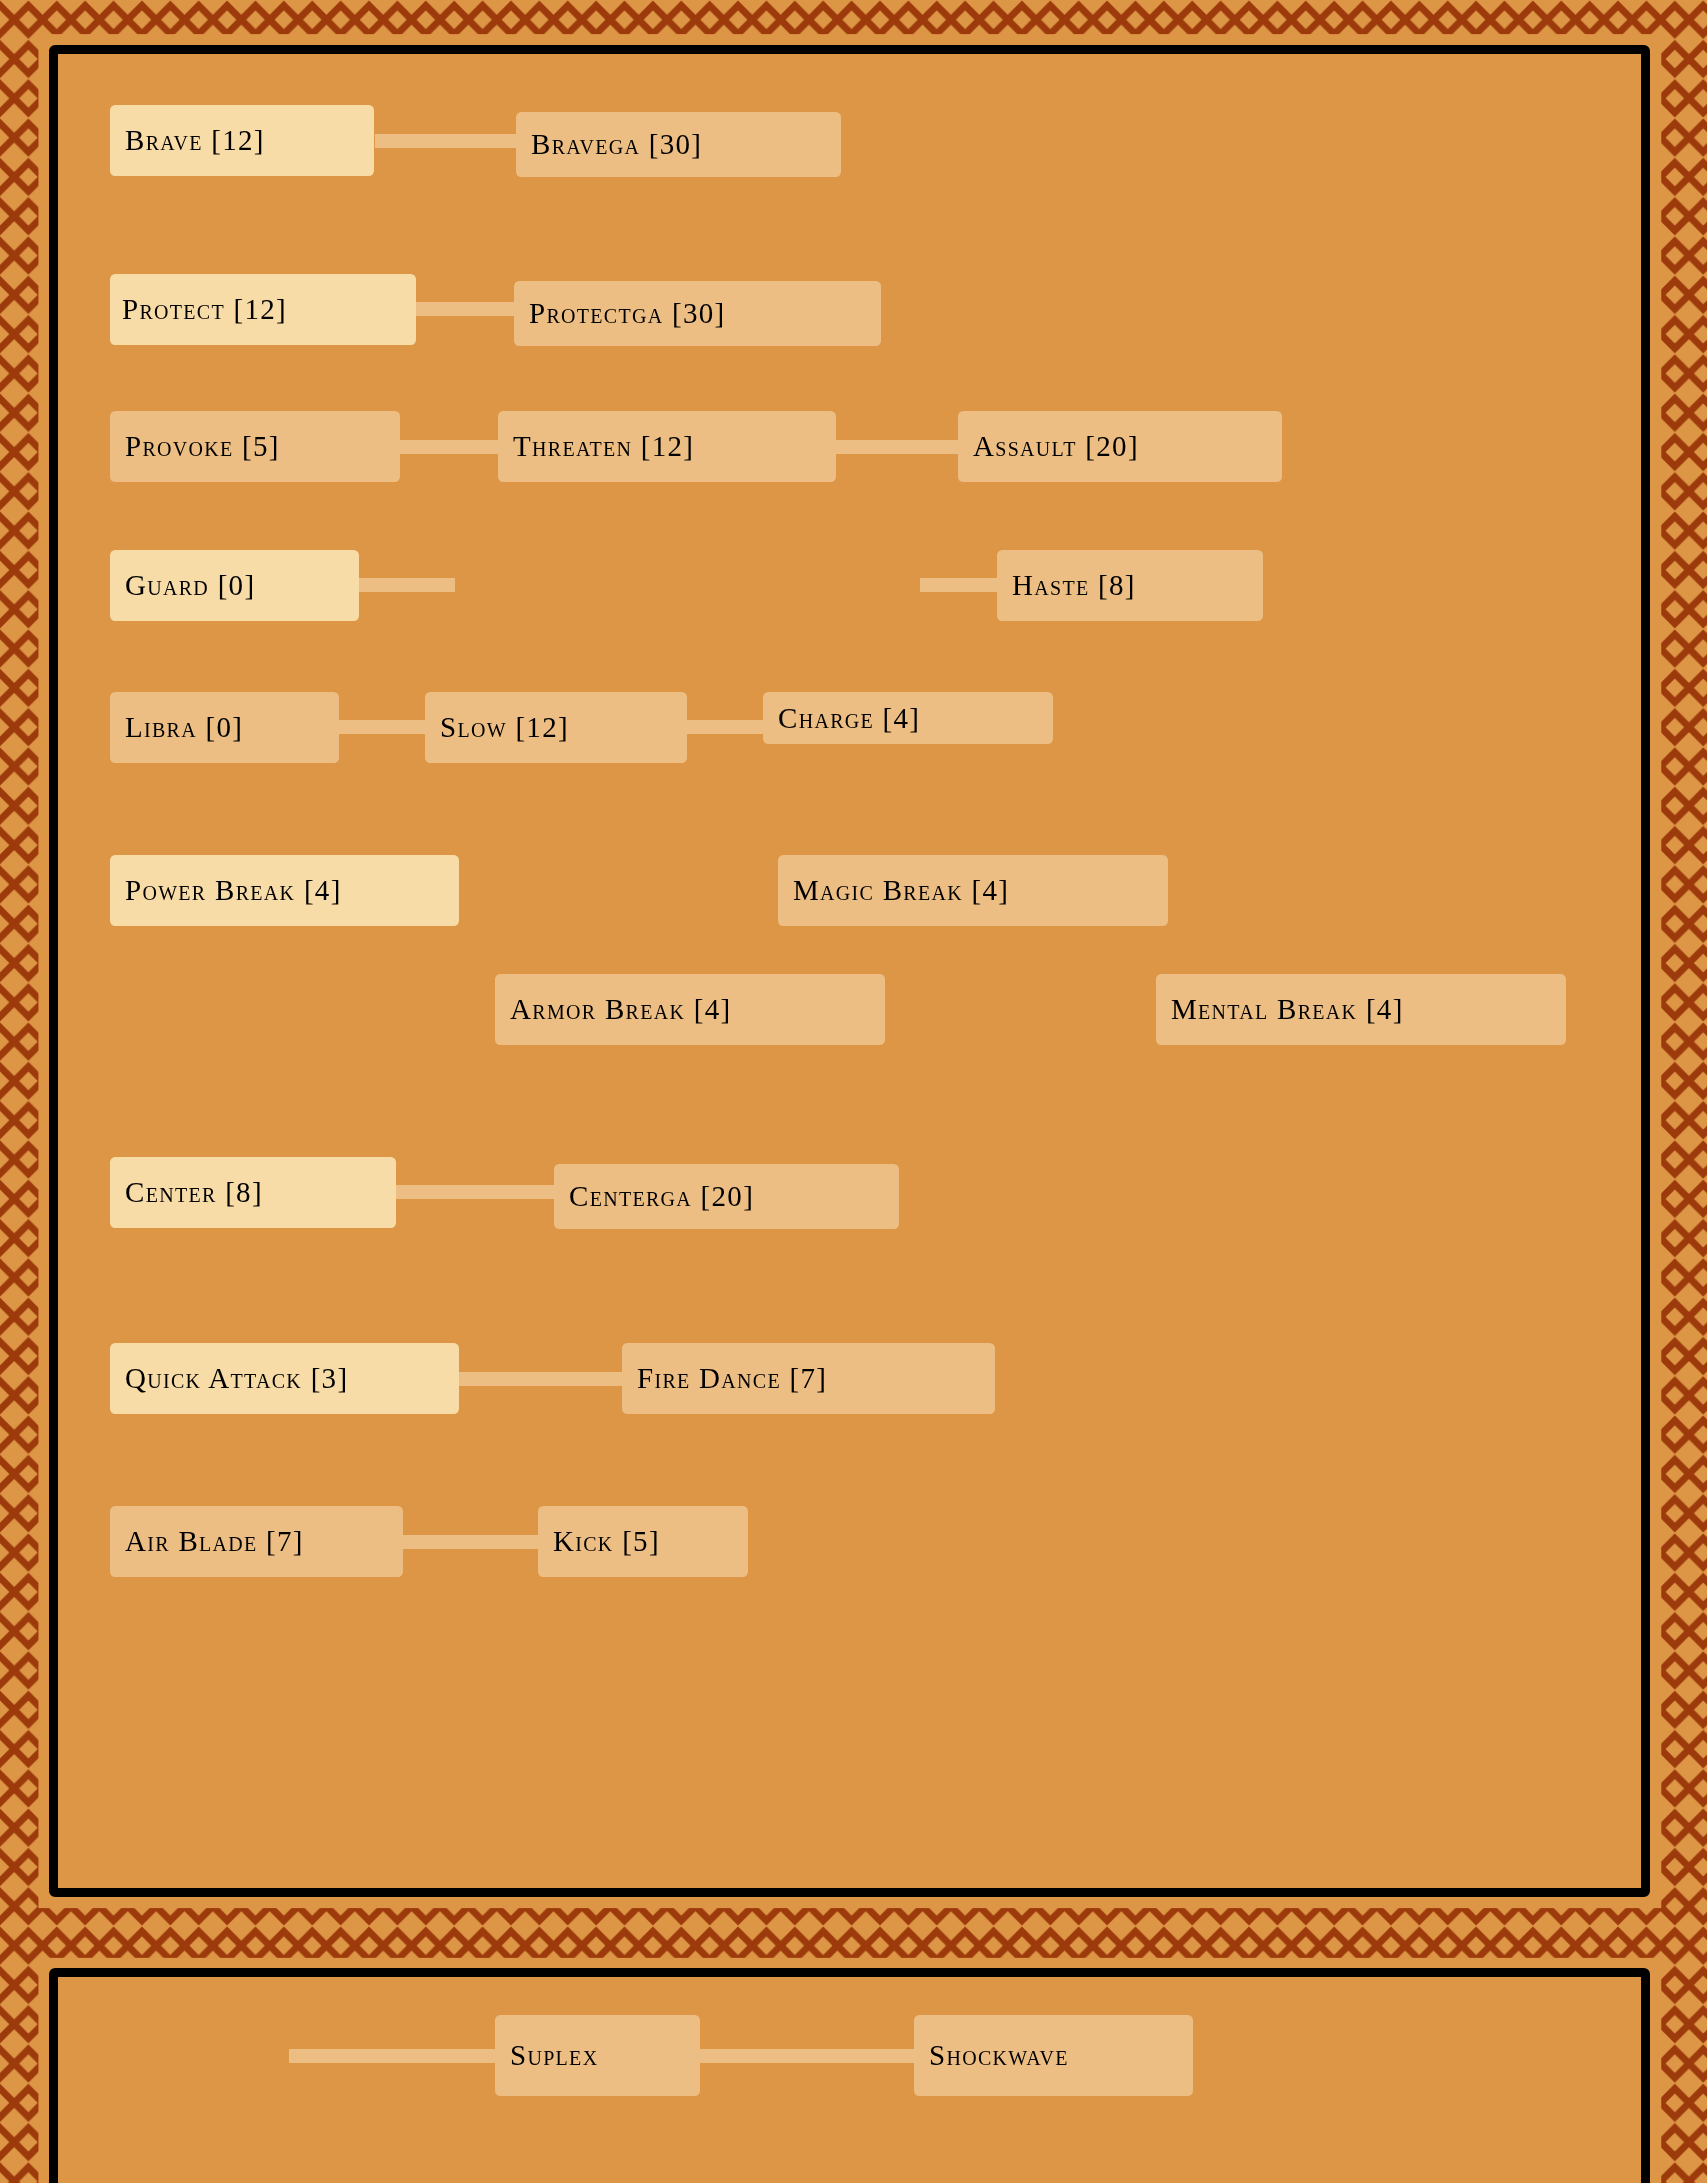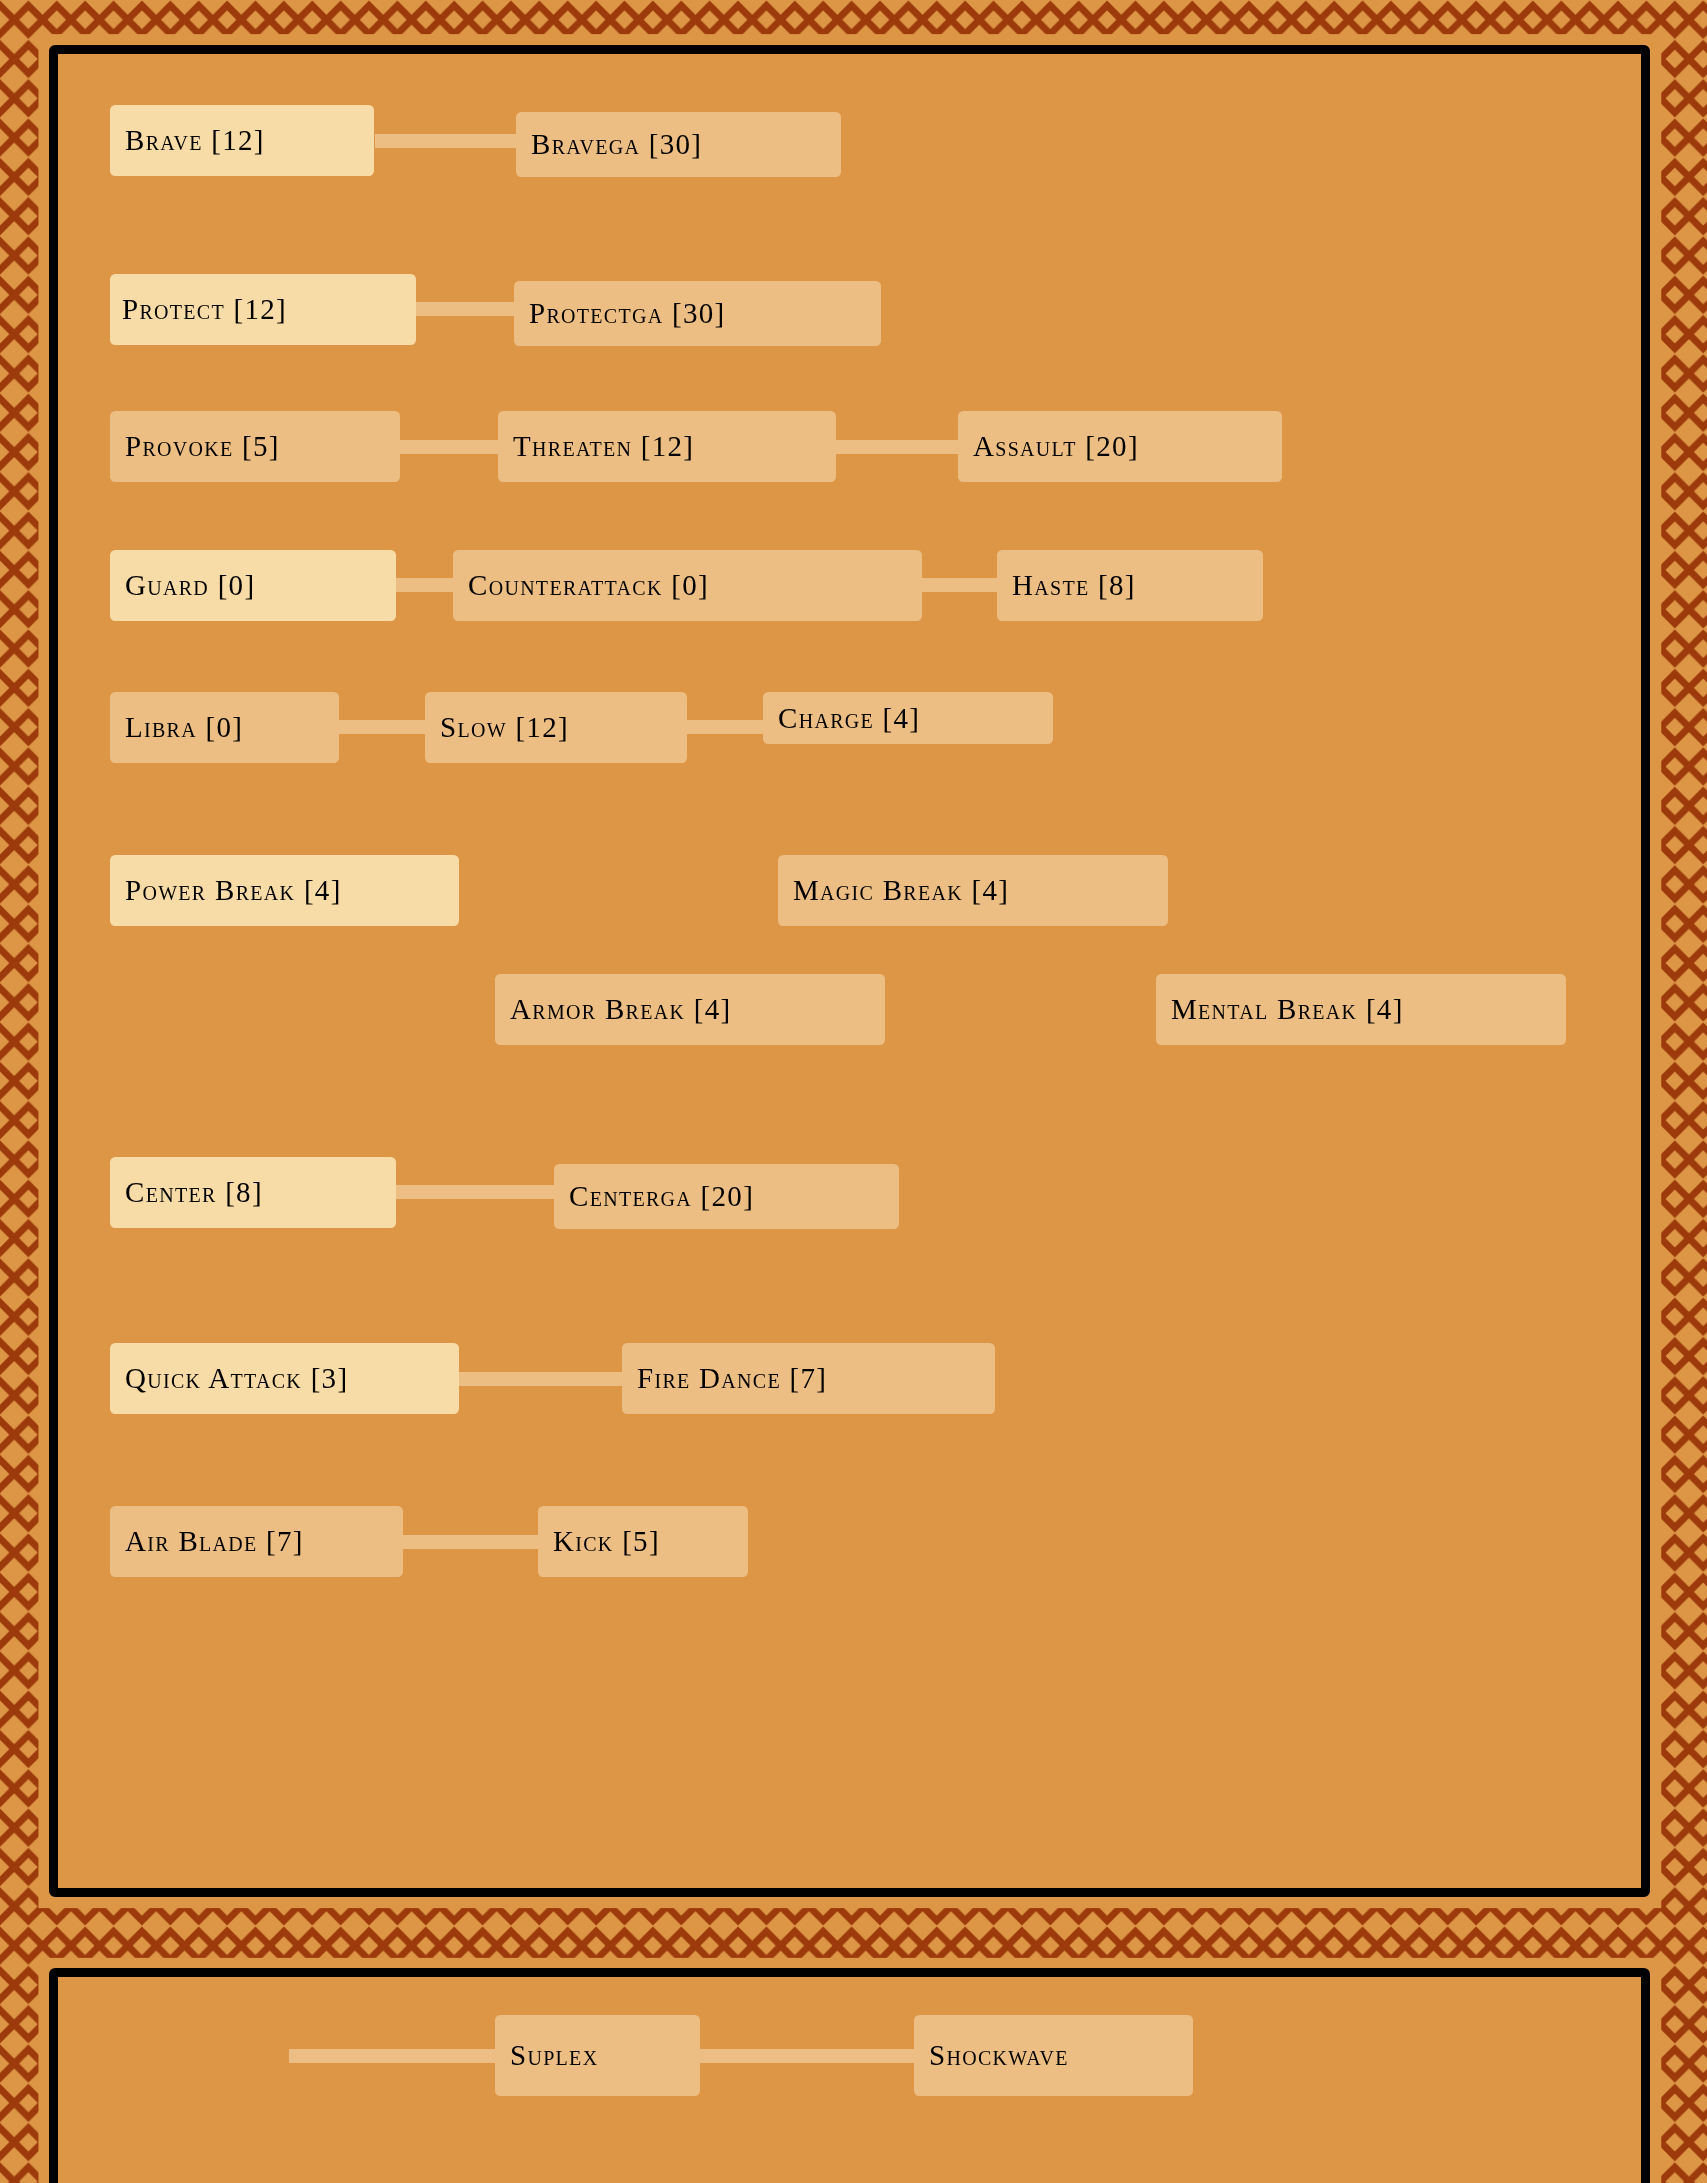--- a/index.html
+++ b/index.html
@@ -103,25 +103,22 @@
       </div>
       <div class="node tier-sub" style="left: 52px; top: 357px; width: 290px; height: 71px;">
         <span class="lbl">Provoke [5]</span>
       </div>
       <div class="node tier-sub" style="left: 440px; top: 357px; width: 338px; height: 71px;">
         <span class="lbl">Threaten [12]</span>
       </div>
       <div class="node tier-sub" style="left: 900px; top: 357px; width: 324px; height: 71px;">
         <span class="lbl">Assault [20]</span>
       </div>
-      <div class="node tier-root" style="left: 52px; top: 496px; width: 286px; height: 71px; font-family: Liberation Serif, serif;">
+      <div class="node tier-root" style="left: 52px; top: 496px; width: 249px; height: 71px; font-family: Liberation Serif, serif;">
         <span class="lbl">Guard [0]</span>
-      </div>
-      <div class="node tier-sub" style="left: 395px; top: 496px; width: 469px; height: 71px;">
-        <span class="lbl">Counterattack [0]</span>
       </div>
       <div class="node tier-sub" style="left: 939px; top: 496px; width: 266px; height: 71px;">
         <span class="lbl">Haste [8]</span>
       </div>
       <div class="node tier-sub" style="left: 52px; top: 638px; width: 229px; height: 71px;">
         <span class="lbl">Libra [0]</span>
       </div>
       <div class="node tier-sub" style="left: 367px; top: 638px; width: 262px; height: 71px;">
         <span class="lbl">Slow [12]</span>
       </div>

